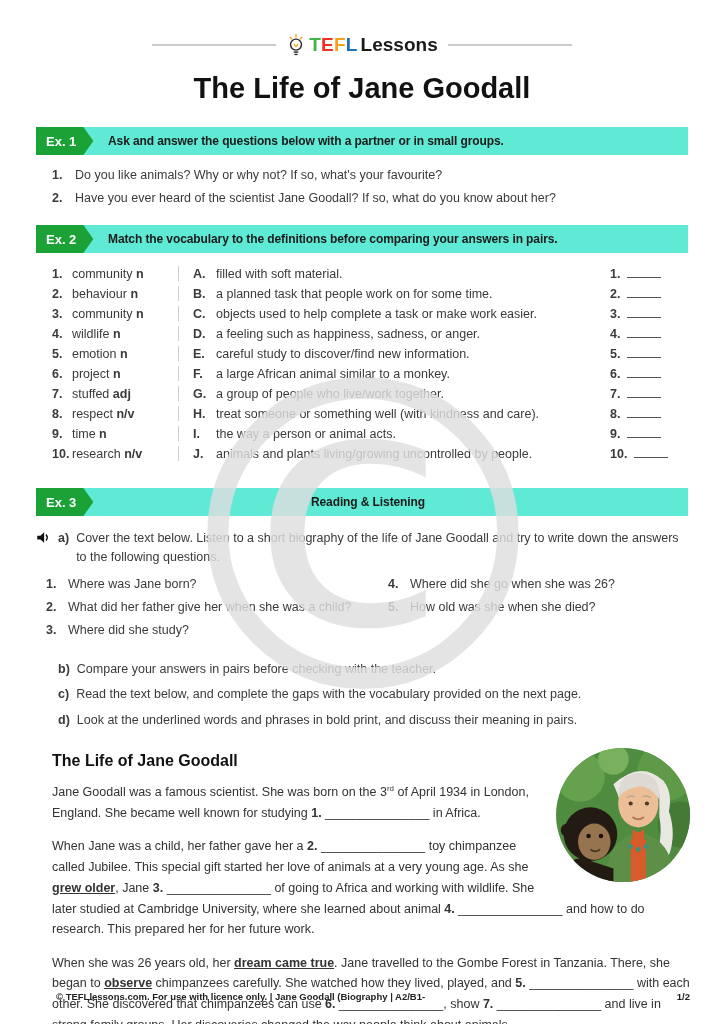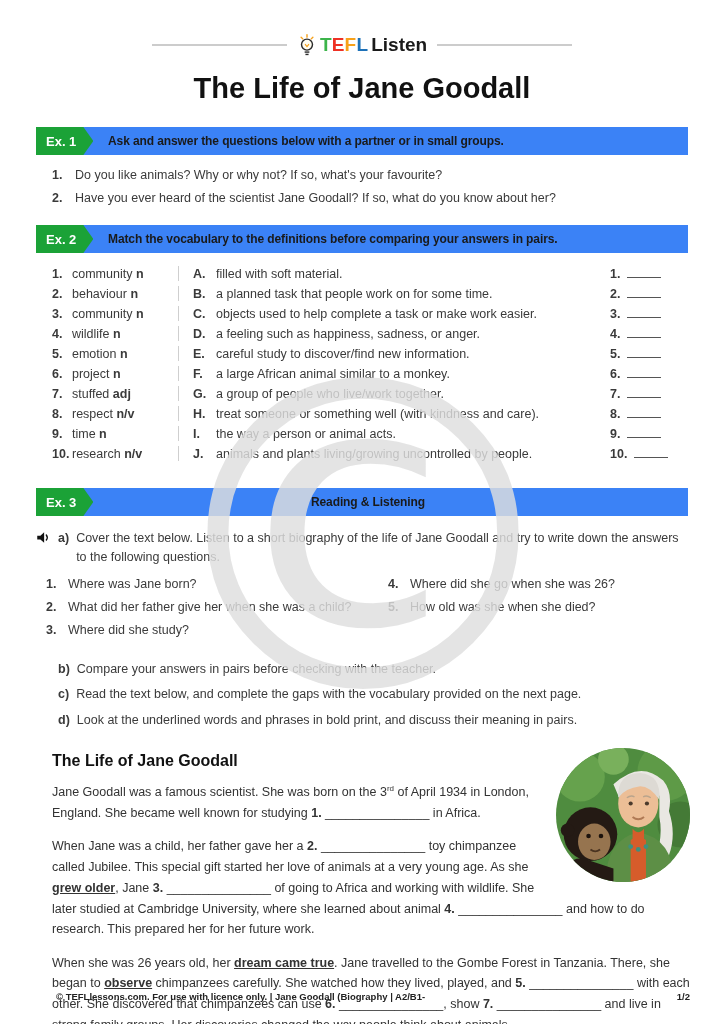--- a/index.html
+++ b/index.html
@@ -14,21 +14,21 @@
   
   .logo-row{margin:34px 152px 16px;display:flex;align-items:center;}
   .rule{flex:1;border-top:2px solid #cccccc;height:0;}
   .logo{display:flex;align-items:center;padding:0 10px;white-space:nowrap;}
   .logo svg{margin-right:3px;}
   .logo .brand{font-weight:800;font-size:19px;letter-spacing:.2px;}
   .logo .suffix{font-weight:800;font-size:19px;color:#1a1a1a;margin-left:3px;}
   
   .title{margin-top:14px;text-align:center;font-size:29px;font-weight:700;color:#111111;}
   
-  .exbar{position:relative;margin:0 36px;height:28px;background:#3b82f6;display:flex;align-items:center;}
+  .exbar{position:relative;margin:0 36px;height:28px;background:#5eead4;display:flex;align-items:center;}
   .exbar .badge{
     position:absolute;left:0;top:0;height:100%;
     color:#ffffff;font-weight:700;font-size:13px;
     display:flex;align-items:center;padding:0 17px 0 10px;
     clip-path:polygon(0 0,calc(100% - 10px) 0,100% 50%,calc(100% - 10px) 100%,0 100%);
   }
   .exbar .bar-text{margin-left:72px;font-weight:700;font-size:12px;color:#1a1a1a;letter-spacing:-.1px;}
   .exbar.centered{justify-content:center;}
   .exbar.centered .bar-text{margin-left:12px;}
   .mt22{margin-top:22px;} .mt20{margin-top:20px;}
@@ -97,21 +97,21 @@
           <line x1="12" y1="1" x2="12" y2="4"></line>
           <line x1="4.5" y1="4" x2="6.6" y2="6.2"></line>
           <line x1="19.5" y1="4" x2="17.4" y2="6.2"></line>
         </g>
         <circle cx="12" cy="13.5" r="7" fill="#fffdf2" stroke="#2b2b2b" stroke-width="1.8"></circle>
         <path d="M9.5 13 l2.5 3 l2.5-3" fill="none" stroke="#f7a11a" stroke-width="1.5"></path>
         <line x1="9" y1="23" x2="15" y2="23" stroke="#2b2b2b" stroke-width="1.8"></line>
         <line x1="10" y1="26" x2="14" y2="26" stroke="#2b2b2b" stroke-width="1.8"></line>
       </svg>
       <span class="brand"><span style="color: rgb(60, 180, 74);">T</span><span style="color: rgb(238, 49, 36);">E</span><span style="color: rgb(247, 161, 26);">F</span><span style="color: rgb(29, 113, 184);">L</span></span>
-      <span class="suffix">Listen</span>
+      <span class="suffix">Lessons</span>
     </div>
     <div class="rule"></div>
   </div>
 
   <div class="title">The Life of Jane Goodall</div>
 
   <div class="exbar mt22">
     <div class="badge" style="background-color: rgb(27, 162, 55);">Ex. 1</div>
     <div class="bar-text">Ask and answer the questions below with a partner or in small groups.</div>
   </div>

